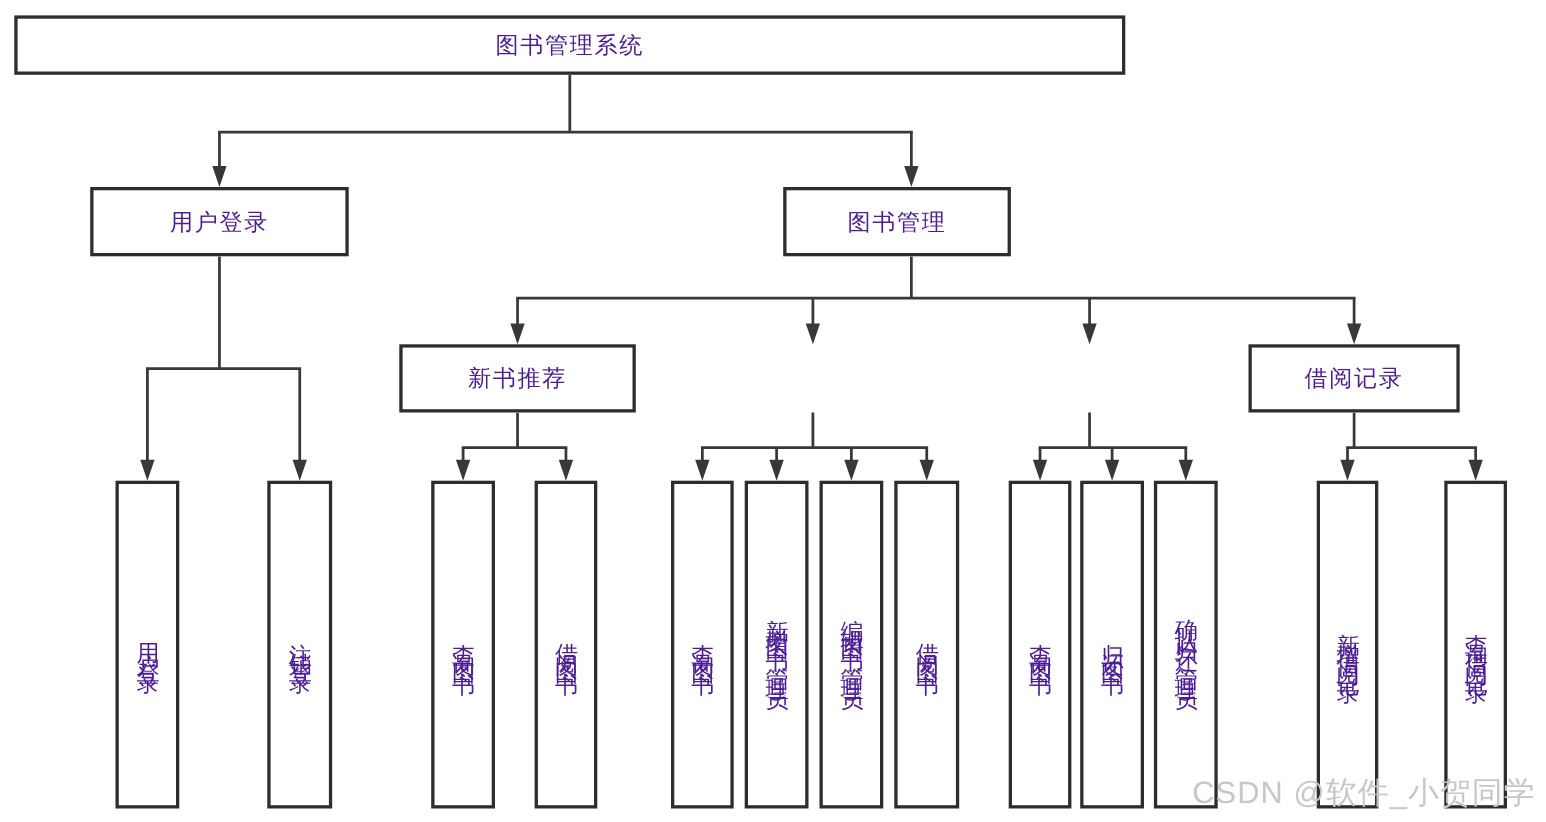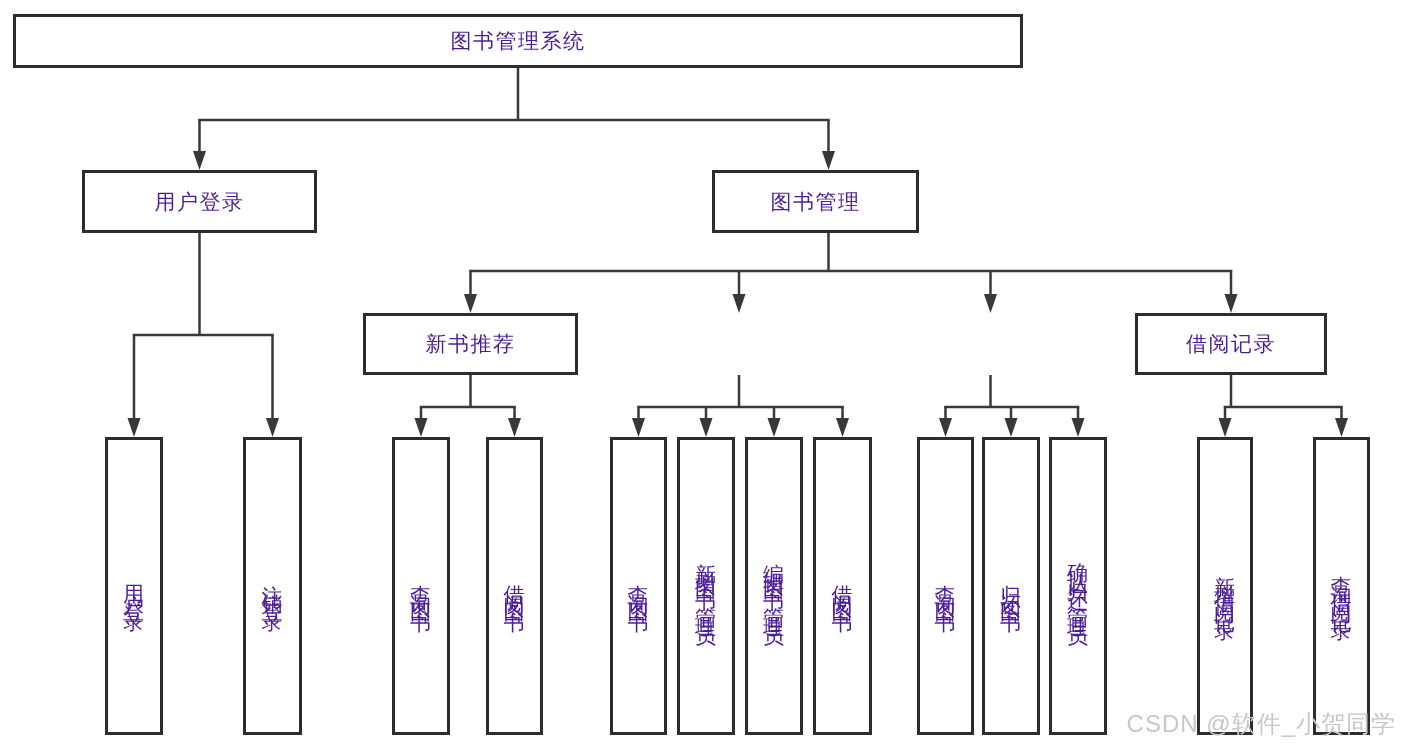--- a/index.html
+++ b/index.html
@@ -14,21 +14,21 @@
     color:#4c1d95;
     text-align:right;
   }
   .node.h .lbl{font-size:21px;letter-spacing:1.5px;white-space:nowrap;}
   .node.v .lbl{
     writing-mode:vertical-rl;text-orientation:mixed;
     font-size:21px;letter-spacing:9px;line-height:1;white-space:nowrap;
   }
   .watermark{
     position:absolute;right:9px;bottom:7px;z-index:5;
-    font-size:24px;color:#c6c6cb;letter-spacing:1px;white-space:nowrap;
+    font-size:28px;color:#c6c6cb;letter-spacing:1px;white-space:nowrap;
   }
 </style>
 </head>
 <body>
 
 <div id="stage">
 
   <svg id="connectors" width="1405" height="747">
       <line x1="518" y1="68" x2="518" y2="120" stroke="#383838" stroke-width="2.5"></line>
       <line x1="198.25" y1="120" x2="829.75" y2="120" stroke="#383838" stroke-width="2.5"></line>

